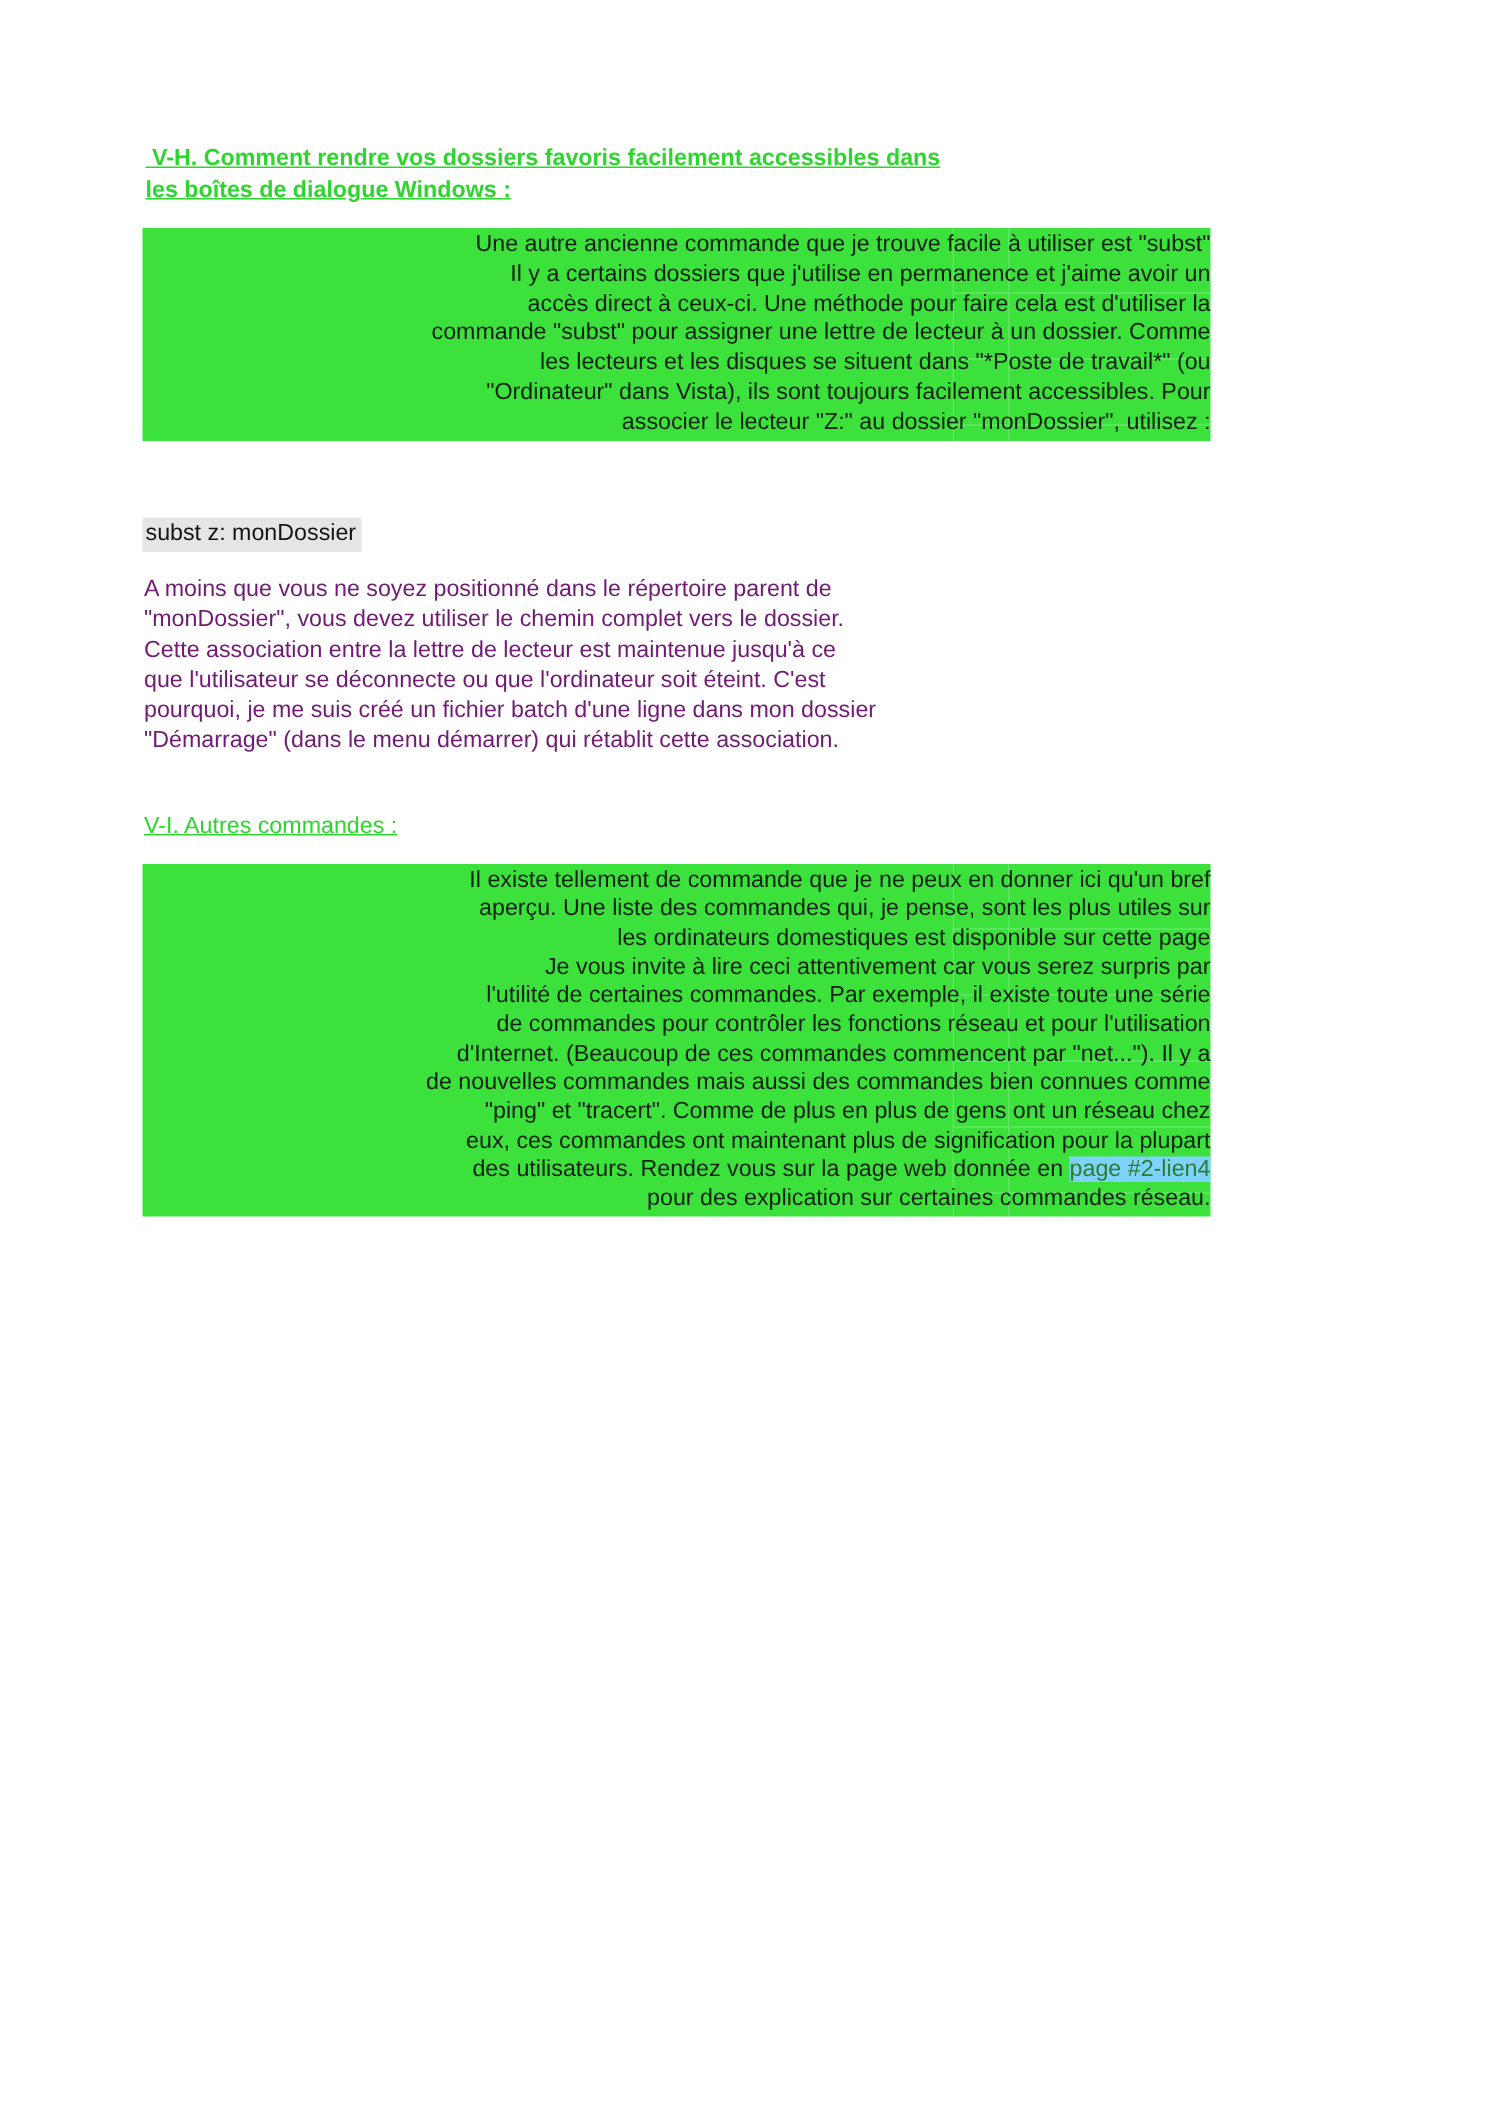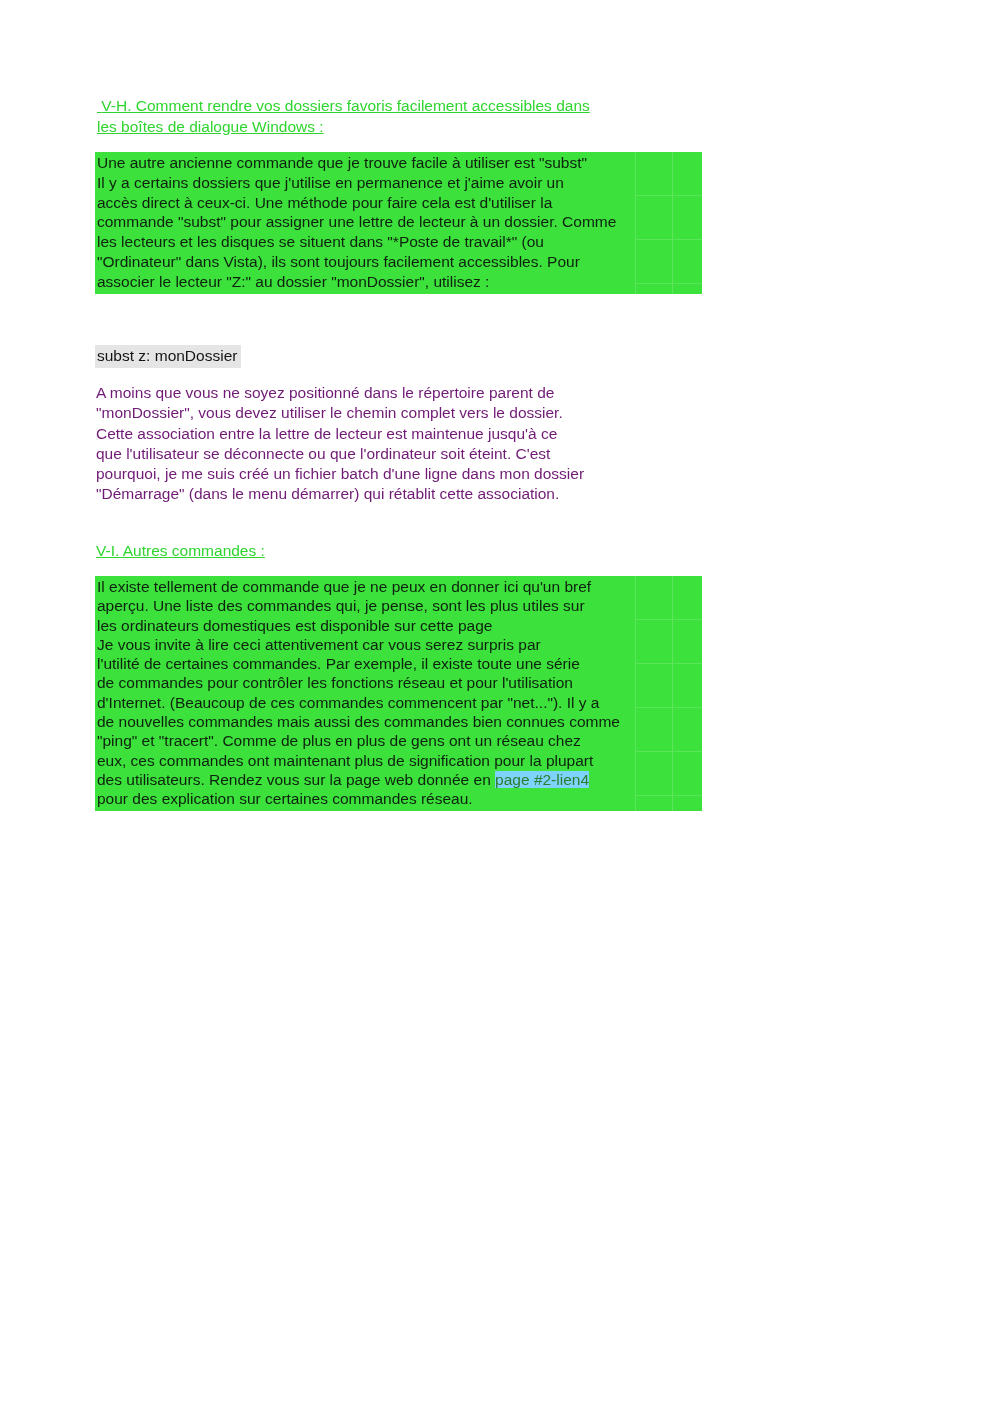--- a/index.html
+++ b/index.html
@@ -8,23 +8,23 @@
     font-family:"Liberation Sans","DejaVu Sans",sans-serif;
     color:#141414;
   }
   .page{position:relative;width:1000px;height:1415px;overflow:hidden;background:#ffffff;}
   .multiline{white-space:pre-wrap;}
   .heading{
     position:absolute;margin:0;font-weight:400;
     font-size:15.5px;line-height:21px;
     color:#2ed52e;text-decoration:underline;
   }
-  #heading-vh{left:97px;top:95px;width:600px;}
+  #heading-vh{left:97px;top:95px;width:600px;font-weight:bold;}
   #heading-vi{left:96px;top:540px;text-align:center;}
-  .greenblock{position:absolute;left:95px;width:607px;background:#3ce13c;}
+  .greenblock{position:absolute;left:95px;width:712px;background:#3ce13c;text-align:right;}
   #block1{top:152px;}
   #block2{top:576px;}
   .blocktext{
     position:relative;z-index:1;
     font-size:15.5px;line-height:19.8px;color:#0e220e;
     padding:1px 0 2px 2px;
   }
   #block2 .blocktext{line-height:19.3px;}
   .grid-overlay{
     position:absolute;inset:0;pointer-events:none;z-index:0;

